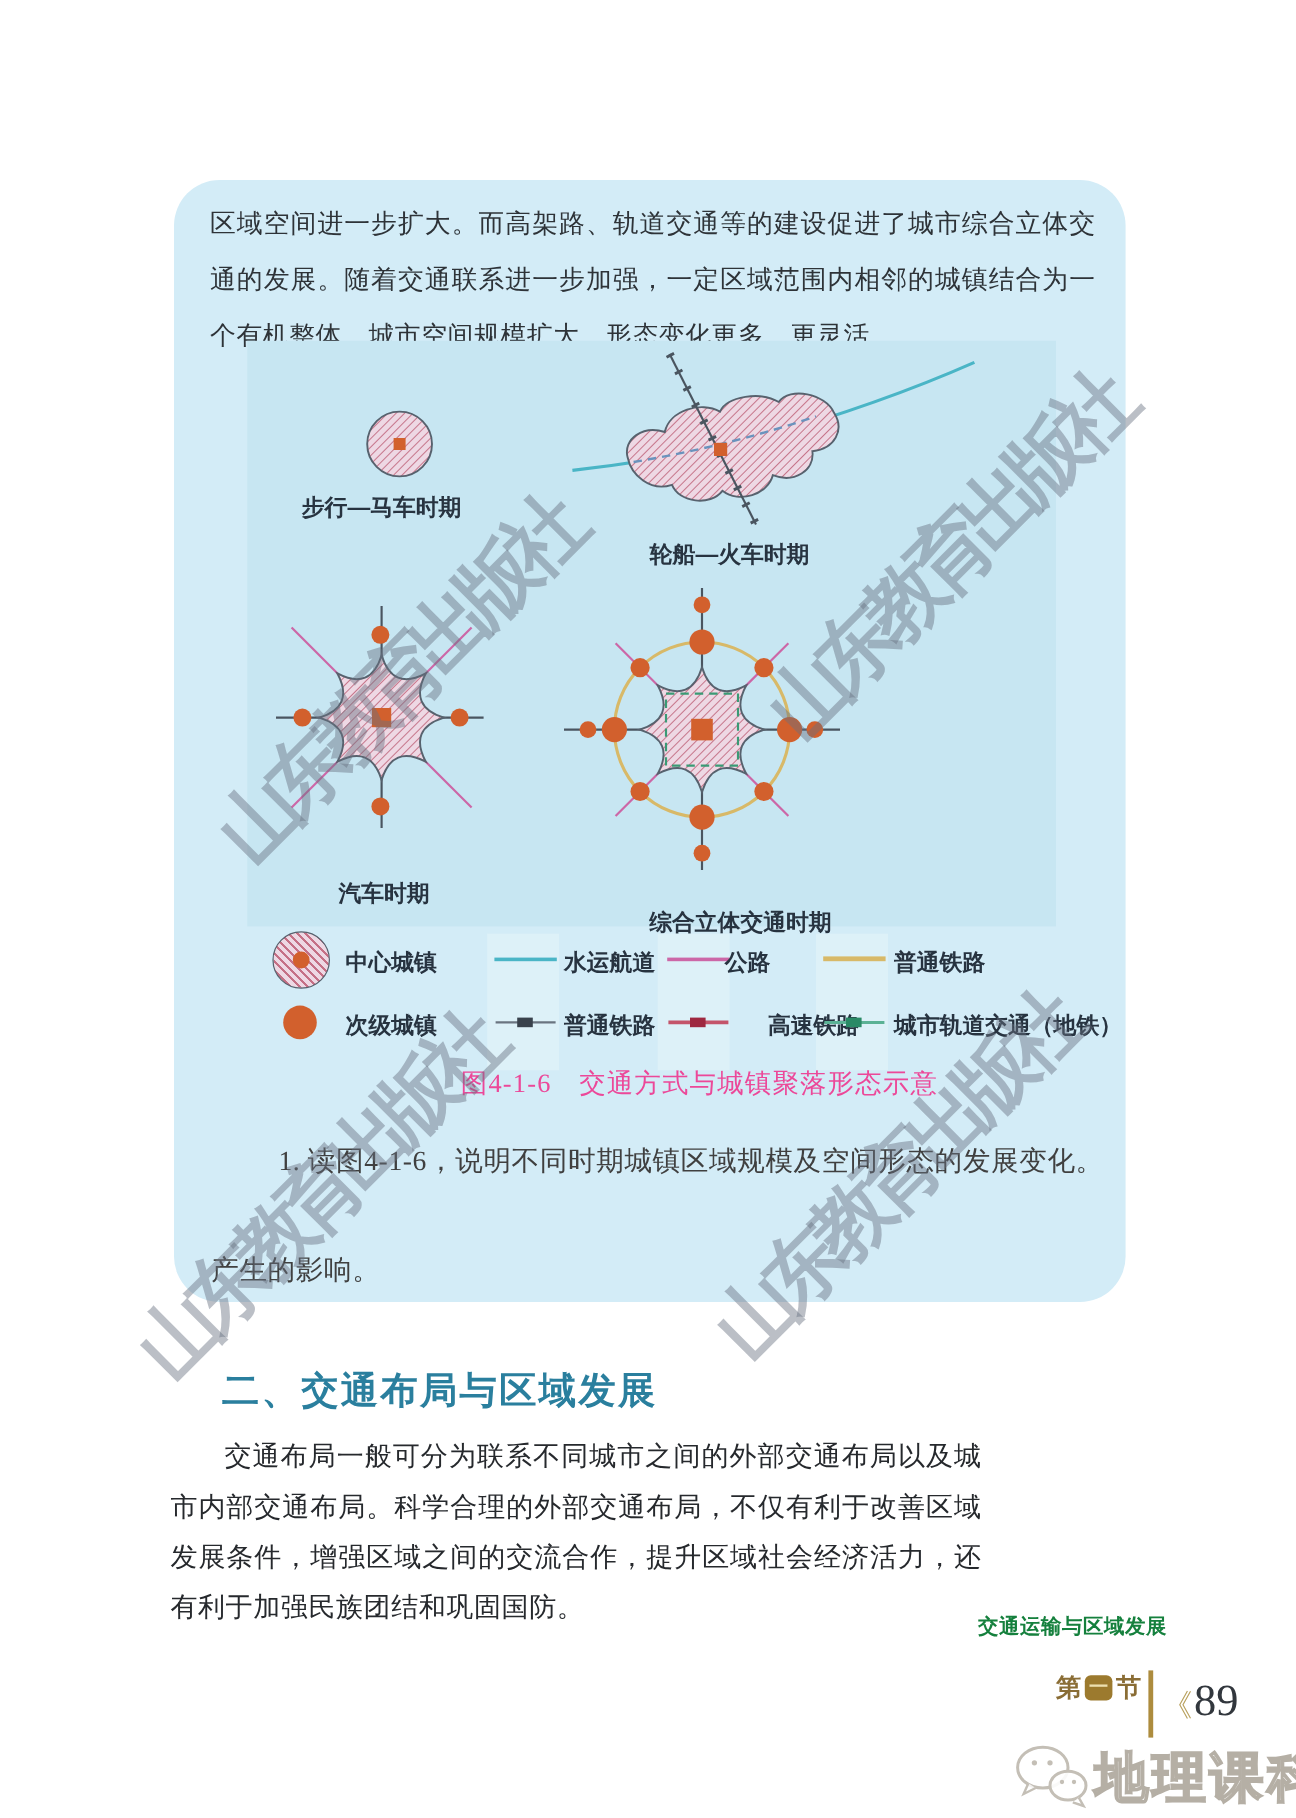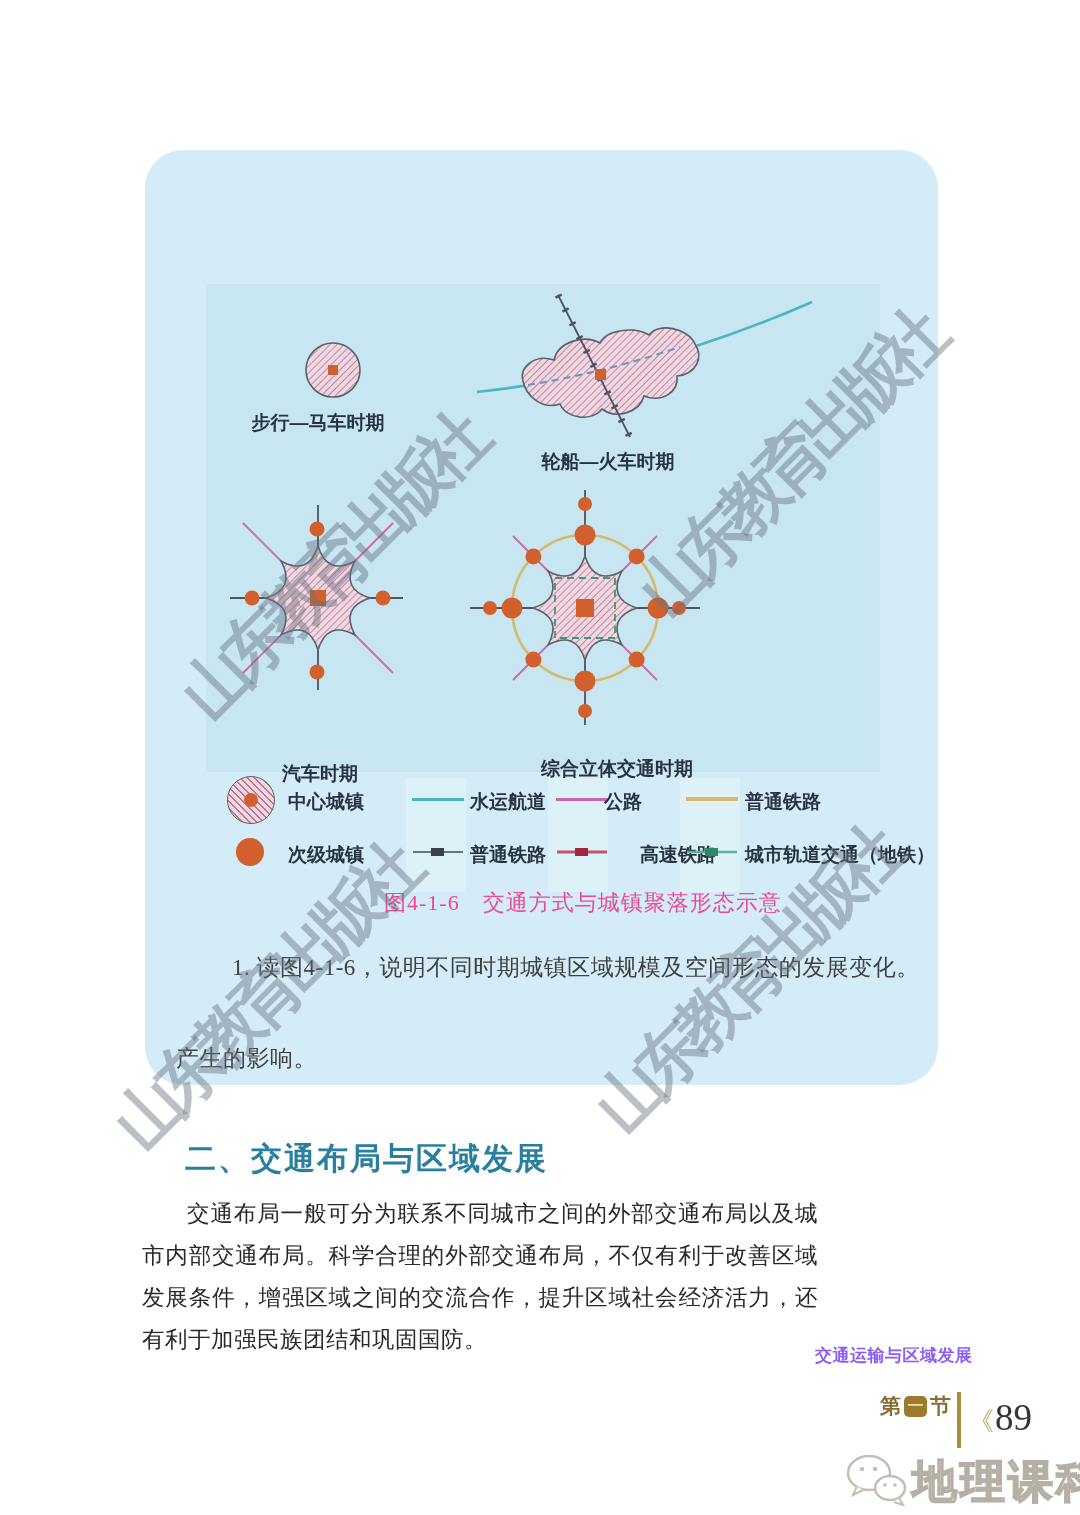--- a/index.html
+++ b/index.html
@@ -29,35 +29,36 @@
   .bodytext{position:absolute;left:142px;top:1193px;width:676px;font-size:22.5px;line-height:42px;
             color:#26292d;text-align:justify;text-indent:45px;font-family:"Liberation Serif",serif;letter-spacing:.5px;}
   .wm{position:absolute;white-space:nowrap;font-family:"Liberation Serif",serif;font-weight:700;
       font-size:66px;letter-spacing:-10px;color:rgba(104,114,128,.45);transform:rotate(-45deg);
       pointer-events:none;z-index:40;}
   
   .foot-sec{position:absolute;left:880px;top:1392px;display:flex;align-items:center;gap:3px;
             font-size:21px;font-weight:700;color:#8a6d35;}
   .badge{display:inline-flex;align-items:center;justify-content:center;width:23px;height:21px;
          background:#9c7a2e;border-radius:5px;color:#ecdfb0;font-size:16px;font-weight:700;}
-  .foot-sub{position:absolute;left:815px;top:1344px;font-size:17px;font-weight:700;color:#8b5cf6;letter-spacing:.5px;}
+  .foot-sub{position:absolute;left:815px;top:1344px;font-size:17px;font-weight:700;color:#15803d;letter-spacing:.5px;}
   .foot-bar{position:absolute;left:957px;top:1392px;width:4px;height:56px;background:#ad8c3e;}
   .foot-mark{position:absolute;left:968px;top:1404px;font-size:26px;color:#b8a05c;}
   .foot-page{position:absolute;left:995px;top:1396px;font-size:37px;color:#32373d;
              font-family:"Liberation Serif",serif;}
   .logo-text{position:absolute;left:912px;top:1452px;font-size:45px;font-weight:700;letter-spacing:3px;
              color:rgba(255,255,255,.65);-webkit-text-stroke:1.6px #b5afa5;white-space:nowrap;}
 </style>
 </head>
 <body>
 
 <div id="page">
 
   <div class="card"></div>
 
+  <div class="intro">区域空间进一步扩大。而高架路、轨道交通等的建设促进了城市综合立体交通的发展。随着交通联系进一步加强，一定区域范围内相邻的城镇结合为一个有机整体，城市空间规模扩大，形态变化更多、更灵活。</div>
 
   <div class="panel"></div>
 
   <svg style="position:absolute;left:206px;top:284px;z-index:2;" width="674" height="488" viewBox="0 0 674 488">
     <defs>
       <pattern id="hatch" width="5" height="5" patternUnits="userSpaceOnUse" patternTransform="rotate(45)">
         <rect width="5" height="5" fill="#eed8e4"></rect>
         <line x1="0" y1="0" x2="0" y2="5" stroke="#c57086" stroke-width="1.6"></line>
       </pattern>
     </defs>
@@ -114,21 +115,21 @@
       <circle cx="379" cy="220" r="7" fill="#d2602d"></circle>
       <circle cx="379" cy="427" r="7" fill="#d2602d"></circle>
       <circle cx="284" cy="324" r="7" fill="#d2602d"></circle>
       <circle cx="473" cy="324" r="7" fill="#d2602d"></circle>
       <rect x="370" y="315" width="18" height="18" fill="#d2602d"></rect>
     </g>
   </svg>
 
   <div class="stage-label" style="left:318px;top:410px;">步行—马车时期</div>
   <div class="stage-label" style="left:608px;top:449px;">轮船—火车时期</div>
-  <div class="stage-label" style="left:320px;top:732px;margin-top:29px;">汽车时期</div>
+  <div class="stage-label" style="left:320px;top:732px;">汽车时期</div>
   <div class="stage-label" style="left:617px;top:756px;">综合立体交通时期</div>
 
   <div class="legend-strip" style="left:406px;"></div>
   <div class="legend-strip" style="left:548px;"></div>
   <div class="legend-strip" style="left:680px;"></div>
 
   <div class="hatch-circle">
     <div class="hatch-dot"></div>
   </div>
   <div class="legend-label" style="left:288px;top:789px;">中心城镇</div>

